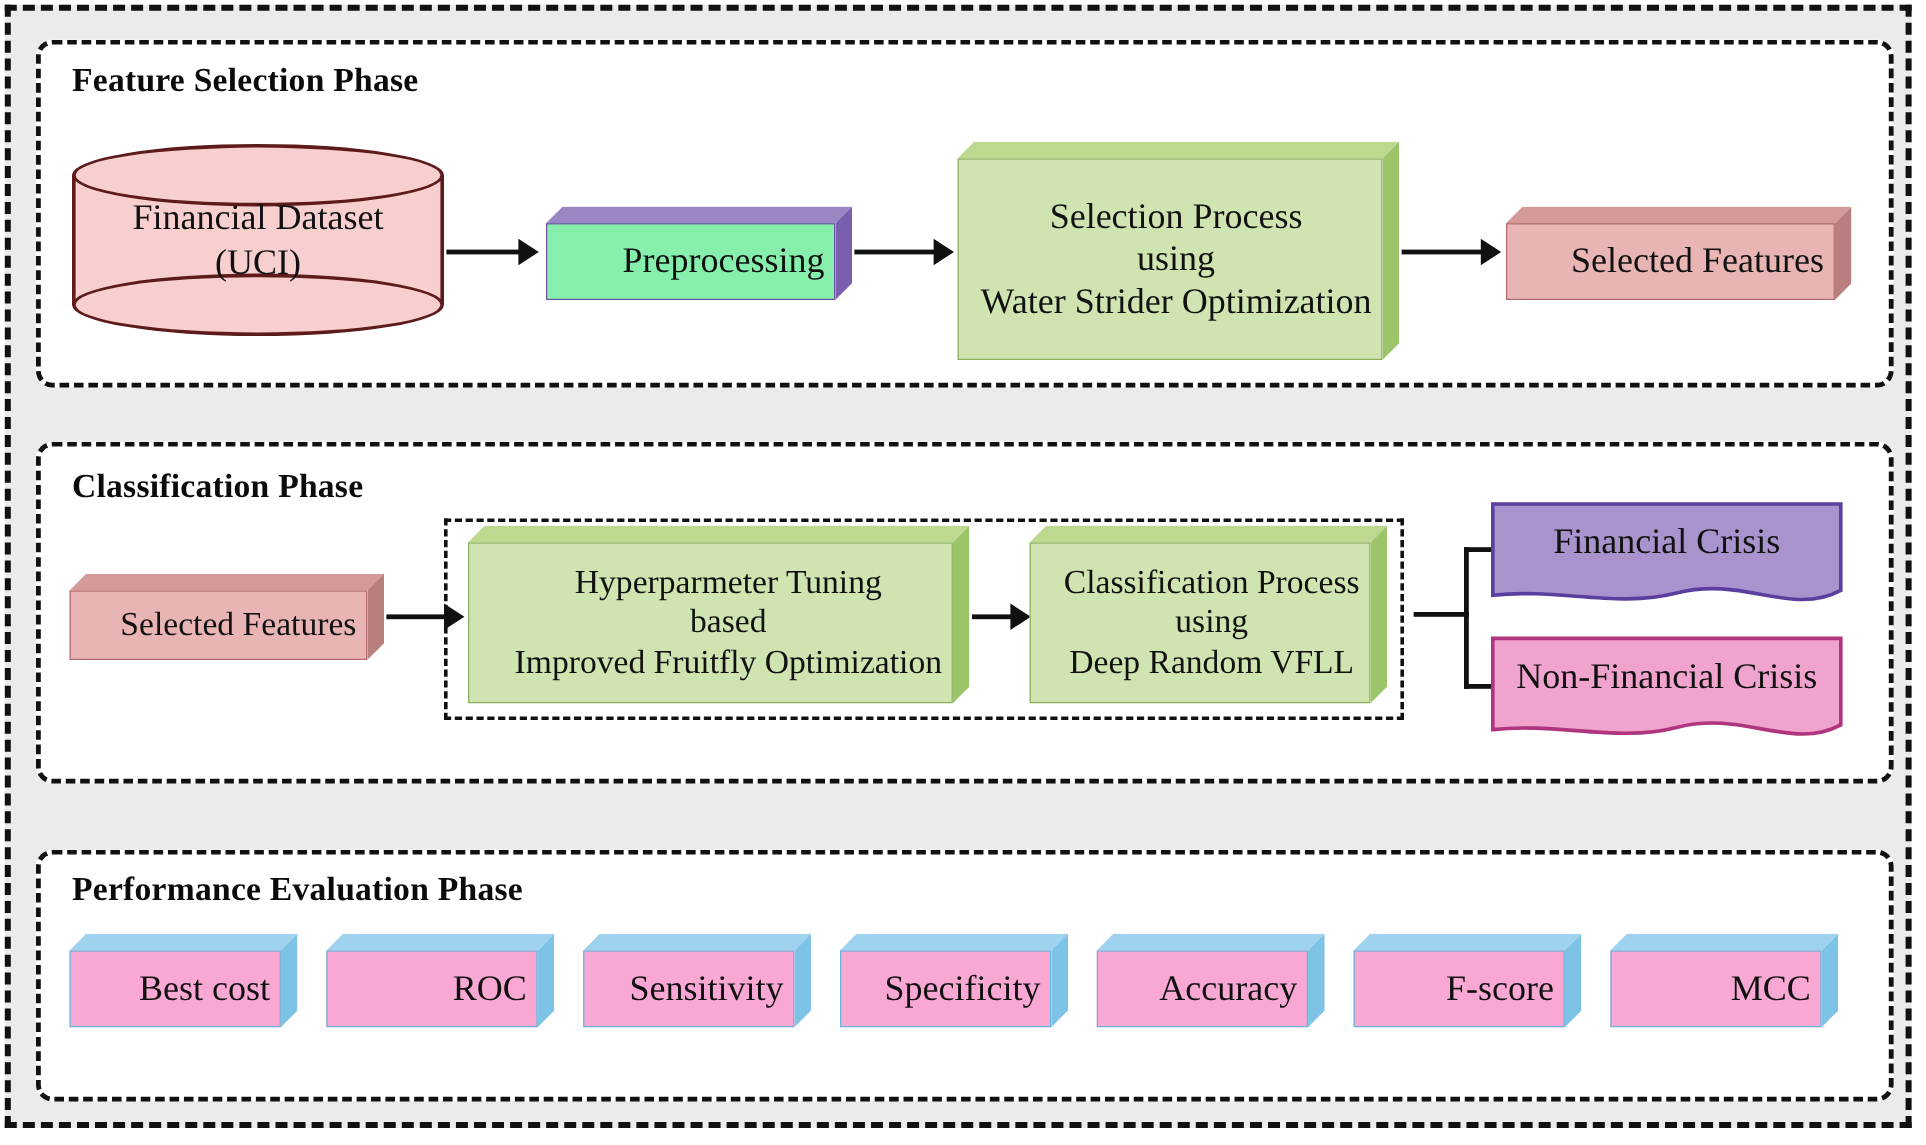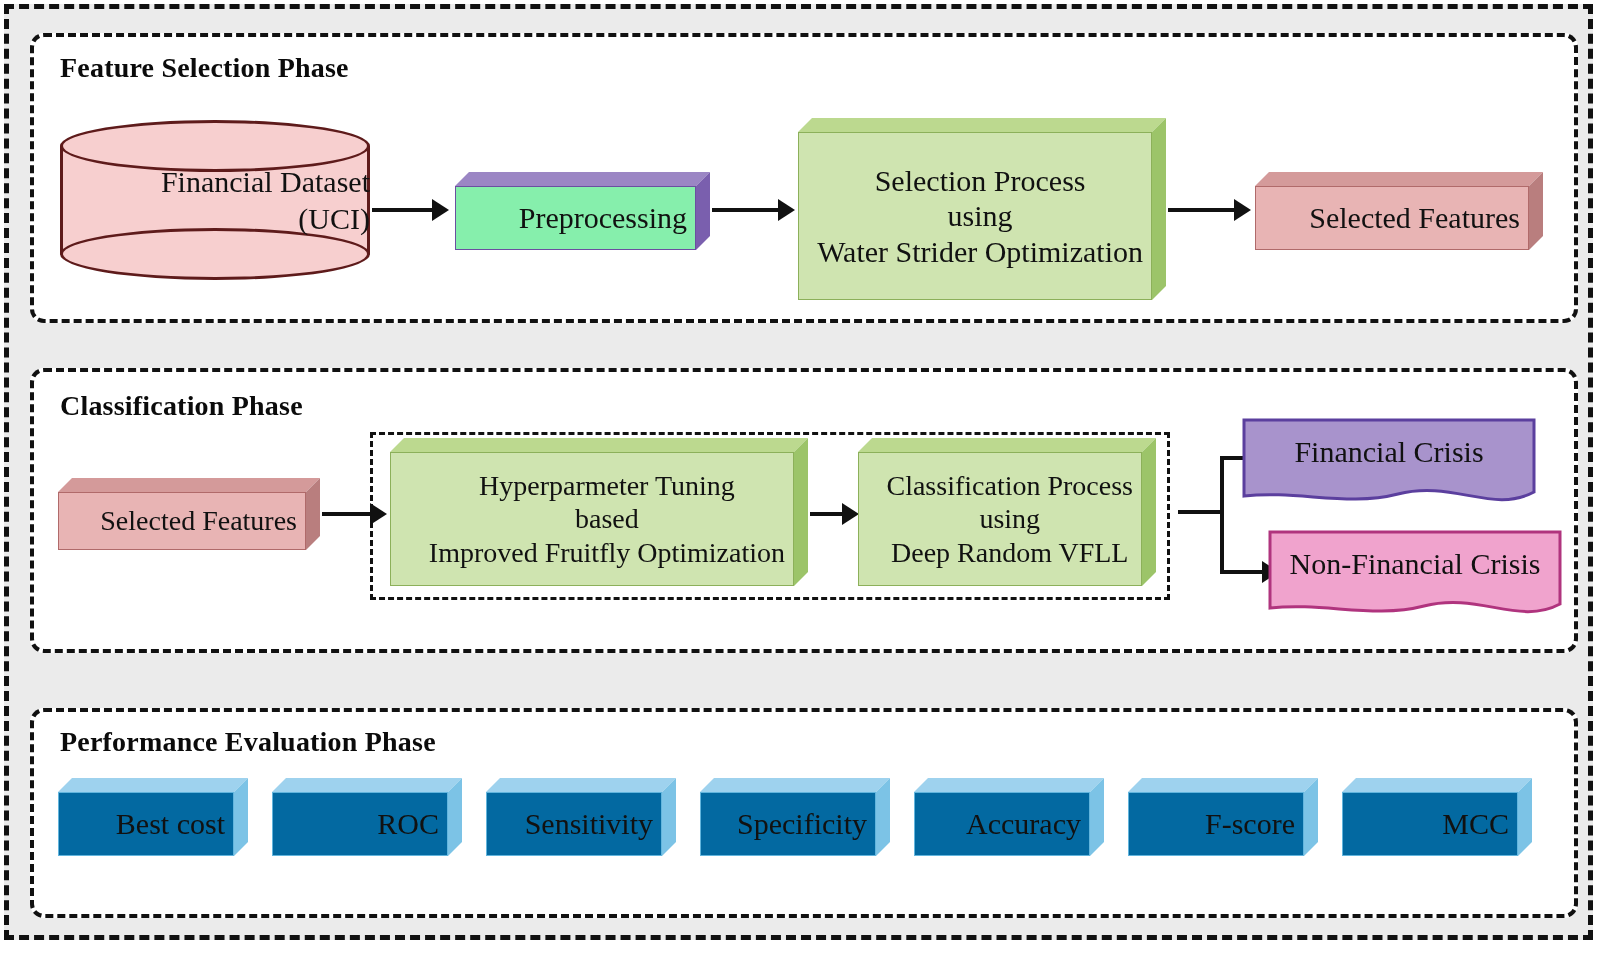--- a/index.html
+++ b/index.html
@@ -83,21 +83,21 @@
   .c-purple .side { background: #7a5fae; }
   
   .c-green .face  { background: #cfe4b0; border: 1px solid #8cb05a; }
   .c-green .top   { background: #bcd98f; }
   .c-green .side  { background: #9cc469; }
   
   .c-rose .face   { background: #e8b4b4; border: 1px solid #b06a6a; }
   .c-rose .top    { background: #d49a9a; }
   .c-rose .side   { background: #b97e7e; }
   
-  .c-blue .face   { background: #0369a1; border: 1px solid #62b5dd; }
+  .c-blue .face   { background: #f9a8d4; border: 1px solid #62b5dd; }
   .c-blue .top    { background: #9ed2ee; }
   .c-blue .side   { background: #7cc3e6; }
 
   
   .cylinder { position: absolute; }
   .cyl-body {
     position: absolute;
     left: 0; right: 0; top: 26px; bottom: 26px;
     background: #f7cfcf;
     border-left: 3px solid #5e1b1b;
@@ -113,21 +113,21 @@
     box-sizing: border-box;
     background: #f7cfcf;
   }
   .cyl-top    { top: 0; }
   .cyl-bottom { bottom: 0; background: #f7cfcf; }
   .cyl-label {
     position: absolute;
     left: 0; right: 0; top: 0; bottom: 0;
     display: flex;
     flex-direction: column;
-    align-items: flex-end;
+    align-items: center;
     justify-content: center;
     text-align: center;
     color: #111111;
     line-height: 1.25;
   }
 
   
   .doc { position: absolute; }
   .doc svg { position: absolute; left: 0; top: 0; width: 100%; height: 100%; }
   .doc .doc-label {
@@ -266,21 +266,21 @@
   <div class="conn conn-h" style="left:1220px; top:570px; width:46px;"></div>
   <div class="arrowhead" style="left:1262px; top:561px;"></div>
 
   <div class="doc" style="left:1238px; top:418px; width:302px; height:92px;">
     <svg viewBox="0 0 302 92" preserveAspectRatio="none">
       <path d="M6 2 H296 V74 C255 96, 215 62, 160 76 C110 89, 60 72, 6 78 Z" fill="#a893cc" stroke="#5b3f9e" stroke-width="3"></path>
     </svg>
     <div class="doc-label t-30">Financial Crisis</div>
   </div>
 
-  <div class="doc" style="left:1264px; top:530px; width:302px; height:92px;">
+  <div class="doc" style="left:1238px; top:530px; width:302px; height:92px;">
     <svg viewBox="0 0 302 92" preserveAspectRatio="none">
       <path d="M6 2 H296 V74 C255 96, 215 62, 160 76 C110 89, 60 72, 6 78 Z" fill="#f0a3cd" stroke="#b0347e" stroke-width="3"></path>
     </svg>
     <div class="doc-label t-30">Non-Financial Crisis</div>
   </div>
 
   <div class="panel" id="panel-performance"></div>
 
   <div class="phase-title" style="left:60px; top:726px;">Performance Evaluation Phase</div>
 

